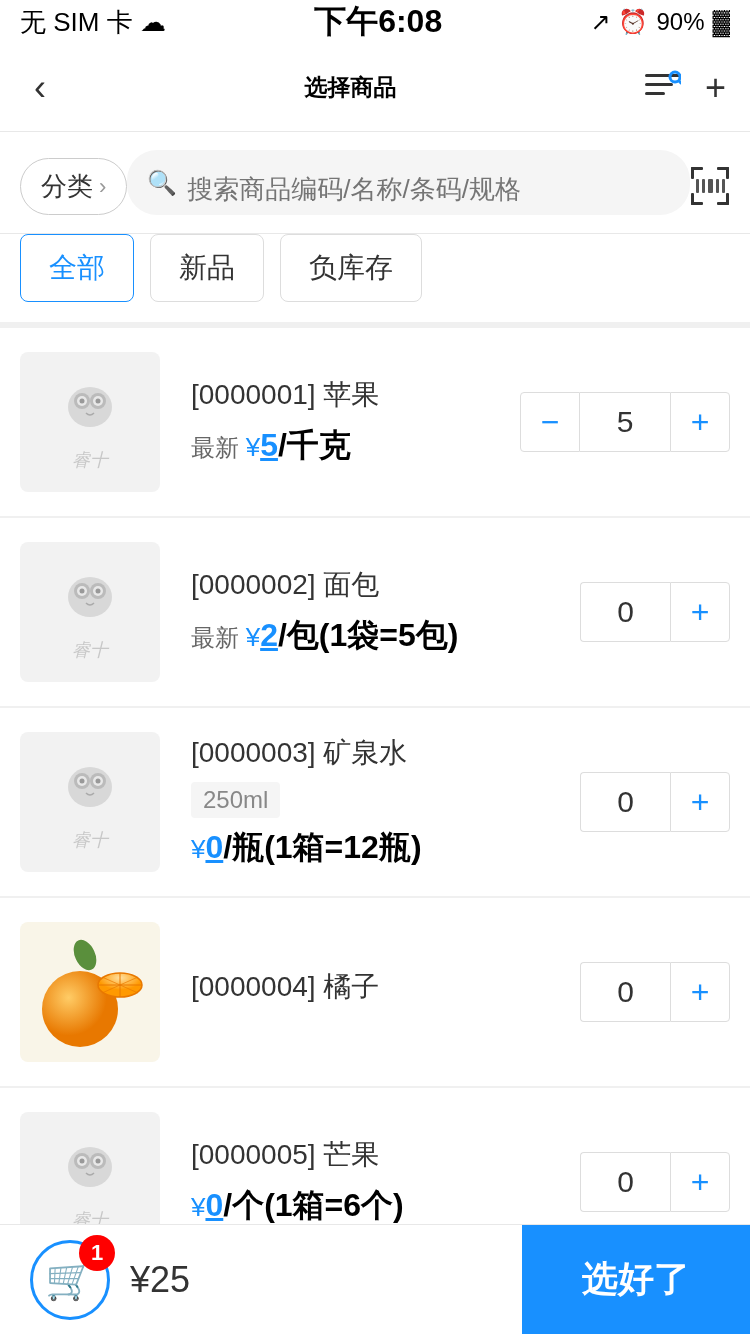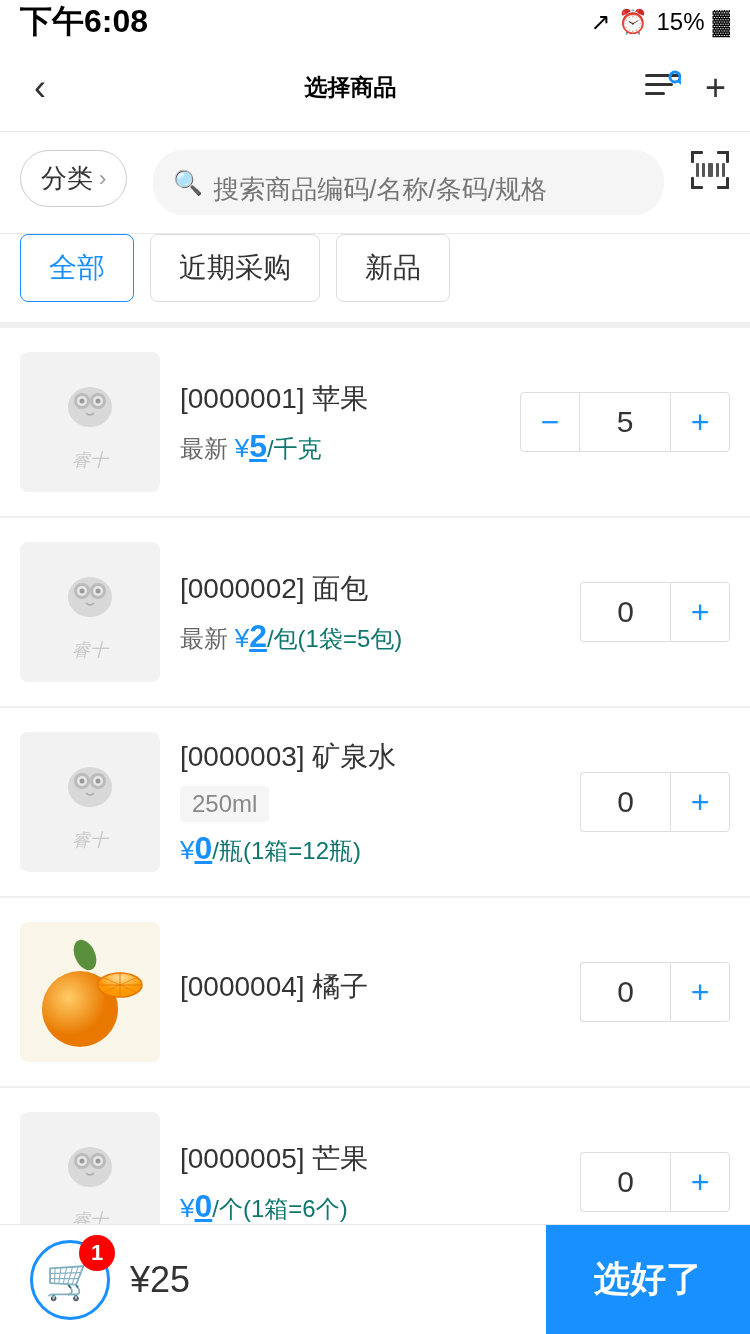--- a/index.html
+++ b/index.html
@@ -55,24 +55,24 @@
     }
     .nav-filter-icon, .nav-add-icon {
       font-size: 36px;
       color: #333;
       cursor: pointer;
     }
 
     
     .search-bar {
       display: flex;
-      align-items: flex-start;
+      align-items: flex-end;
       padding: 18px 20px;
       background: #fff;
-      gap: 26px;
+      gap: 0;
       border-bottom: 1px solid #e8e8e8;
     }
     .category-btn {
       display: flex;
       align-items: center;
       border: 1px solid #ccc;
       border-radius: 30px;
       padding: 10px 20px;
       font-size: 26px;
       color: #333;
@@ -180,20 +180,21 @@
       width: 120px;
       height: 110px;
       position: relative;
       display: flex;
       align-items: center;
       justify-content: center;
     }
 
     .product-info {
       flex: 1;
+      margin-left: 11px;
     }
     .product-name {
       font-size: 28px;
       color: #333;
       margin-bottom: 10px;
       font-weight: 500;
     }
     .product-spec {
       font-size: 24px;
       color: #888;
@@ -208,22 +209,23 @@
       color: #666;
     }
     .price-highlight {
       color: #1890ff;
       font-size: 32px;
       font-weight: 600;
       text-decoration: underline;
       text-decoration-color: #1890ff;
     }
     .price-unit {
-      color: #0f766e;
-      font-size: 24px;
+      color: #000000;
+      font-size: 32px;
+      font-weight: bold;
     }
     .price-yen {
       color: #1890ff;
       font-size: 26px;
     }
     .latest-label {
       color: #666;
       font-size: 24px;
     }
 
@@ -335,42 +337,43 @@
       justify-content: center;
       font-size: 22px;
       font-weight: 600;
     }
     .cart-total {
       font-size: 36px;
       font-weight: 400;
       color: #333;
     }
     .confirm-btn {
-      width: 204px;
+      width: 228px;
       height: 110px;
       background: #1890ff;
       color: #fff;
       font-size: 36px;
       font-weight: 600;
       display: flex;
       align-items: center;
       justify-content: center;
       cursor: pointer;
       flex-shrink: 0;
     }
   </style>
 </head>
 <body>
 
 <div class="status-bar">
+  <span class="status-left">无 SIM 卡 ☁</span>
   <span class="status-center">下午6:08</span>
   <div class="status-right">
     <span>↗</span>
     <span>⏰</span>
-    <span>15%</span>
+    <span>90%</span>
     <span>▓</span>
   </div>
 </div>
 
 <div class="nav-bar">
   <span class="nav-back">‹</span>
   <span class="nav-title">选择商品</span>
   <div class="nav-actions">
     <span class="nav-filter-icon">
       <svg width="36" height="30" viewBox="0 0 36 30">
@@ -408,22 +411,22 @@
       <rect x="12" y="13" width="3" height="14" rx="1" fill="#555"></rect>
       <rect x="18" y="13" width="5" height="14" rx="1" fill="#555"></rect>
       <rect x="26" y="13" width="3" height="14" rx="1" fill="#555"></rect>
       <rect x="32" y="13" width="3" height="14" rx="1" fill="#555"></rect>
     </svg>
   </span>
 </div>
 
 <div class="tab-bar">
   <button class="tab-item active">全部</button>
-  <button class="tab-item">近期采购</button>
   <button class="tab-item">新品</button>
+  <button class="tab-item">负库存</button>
 </div>
 
 <div class="product-list">
 
   <div class="product-item">
     <div class="product-img">
       <div class="owl-logo">
         <span class="owl-icon">
           <svg width="60" height="60" viewBox="0 0 60 60" fill="none">
             <ellipse cx="30" cy="34" rx="22" ry="20" fill="#d8d8d8"></ellipse>

